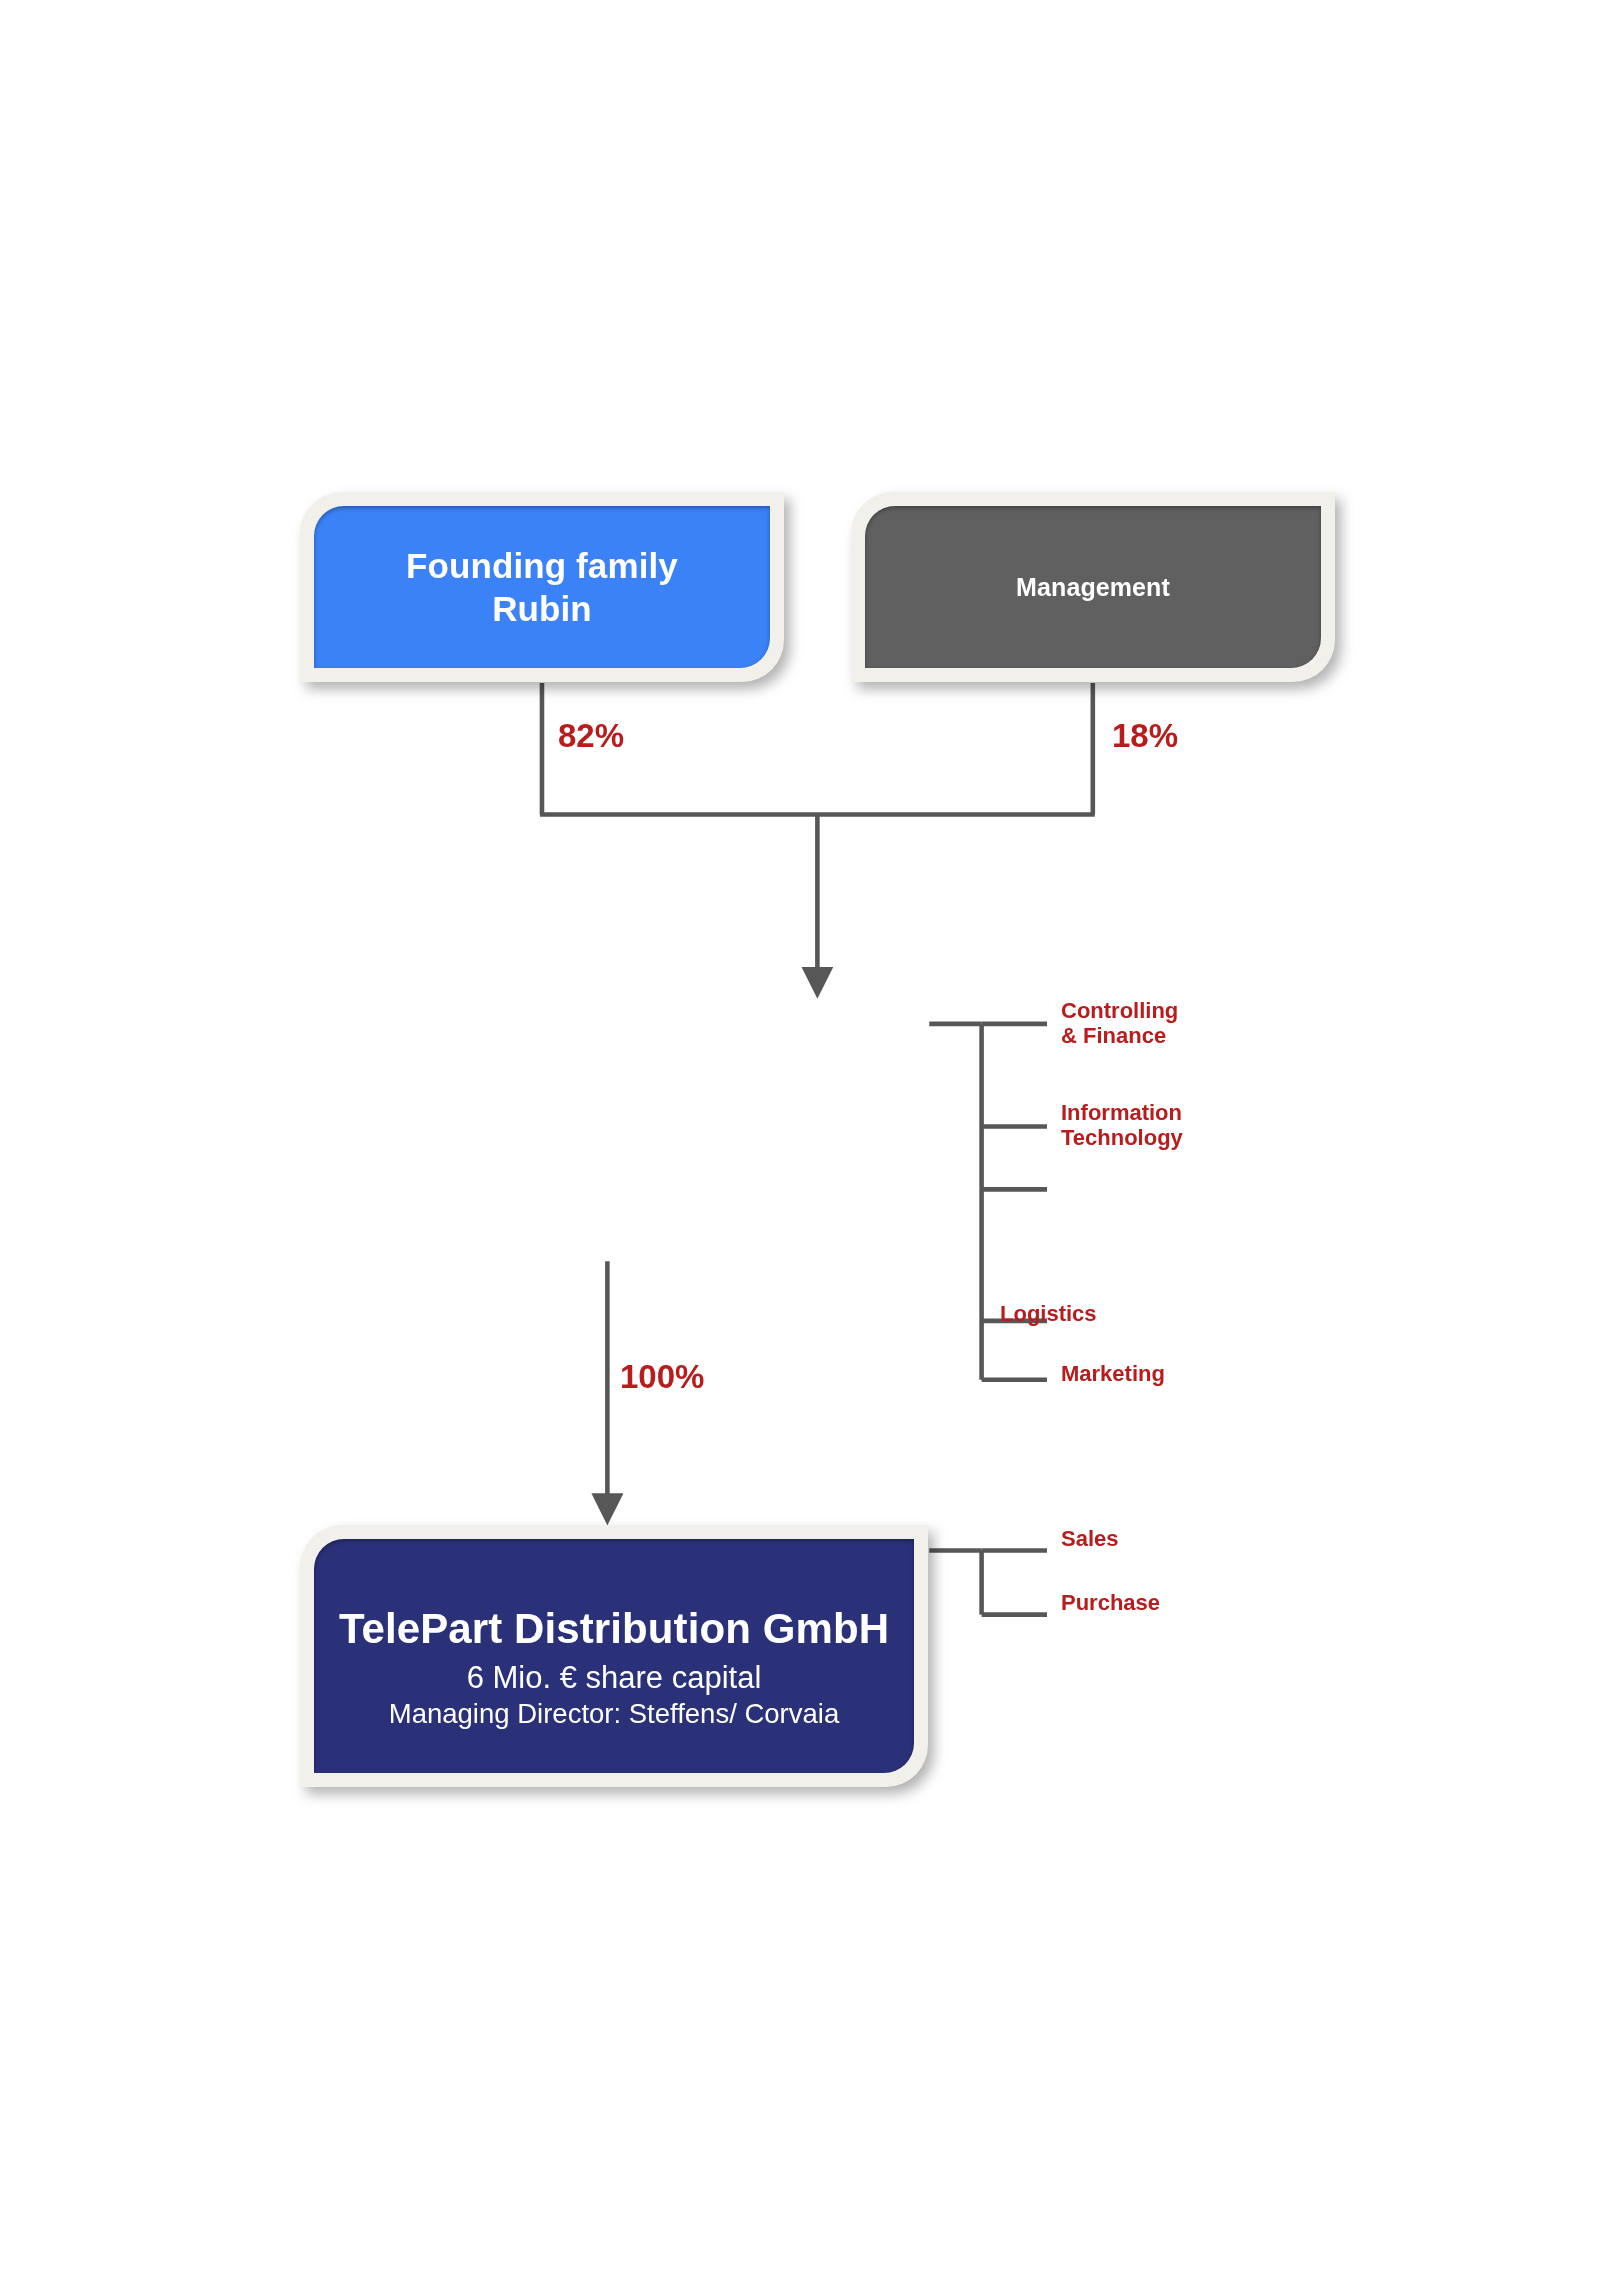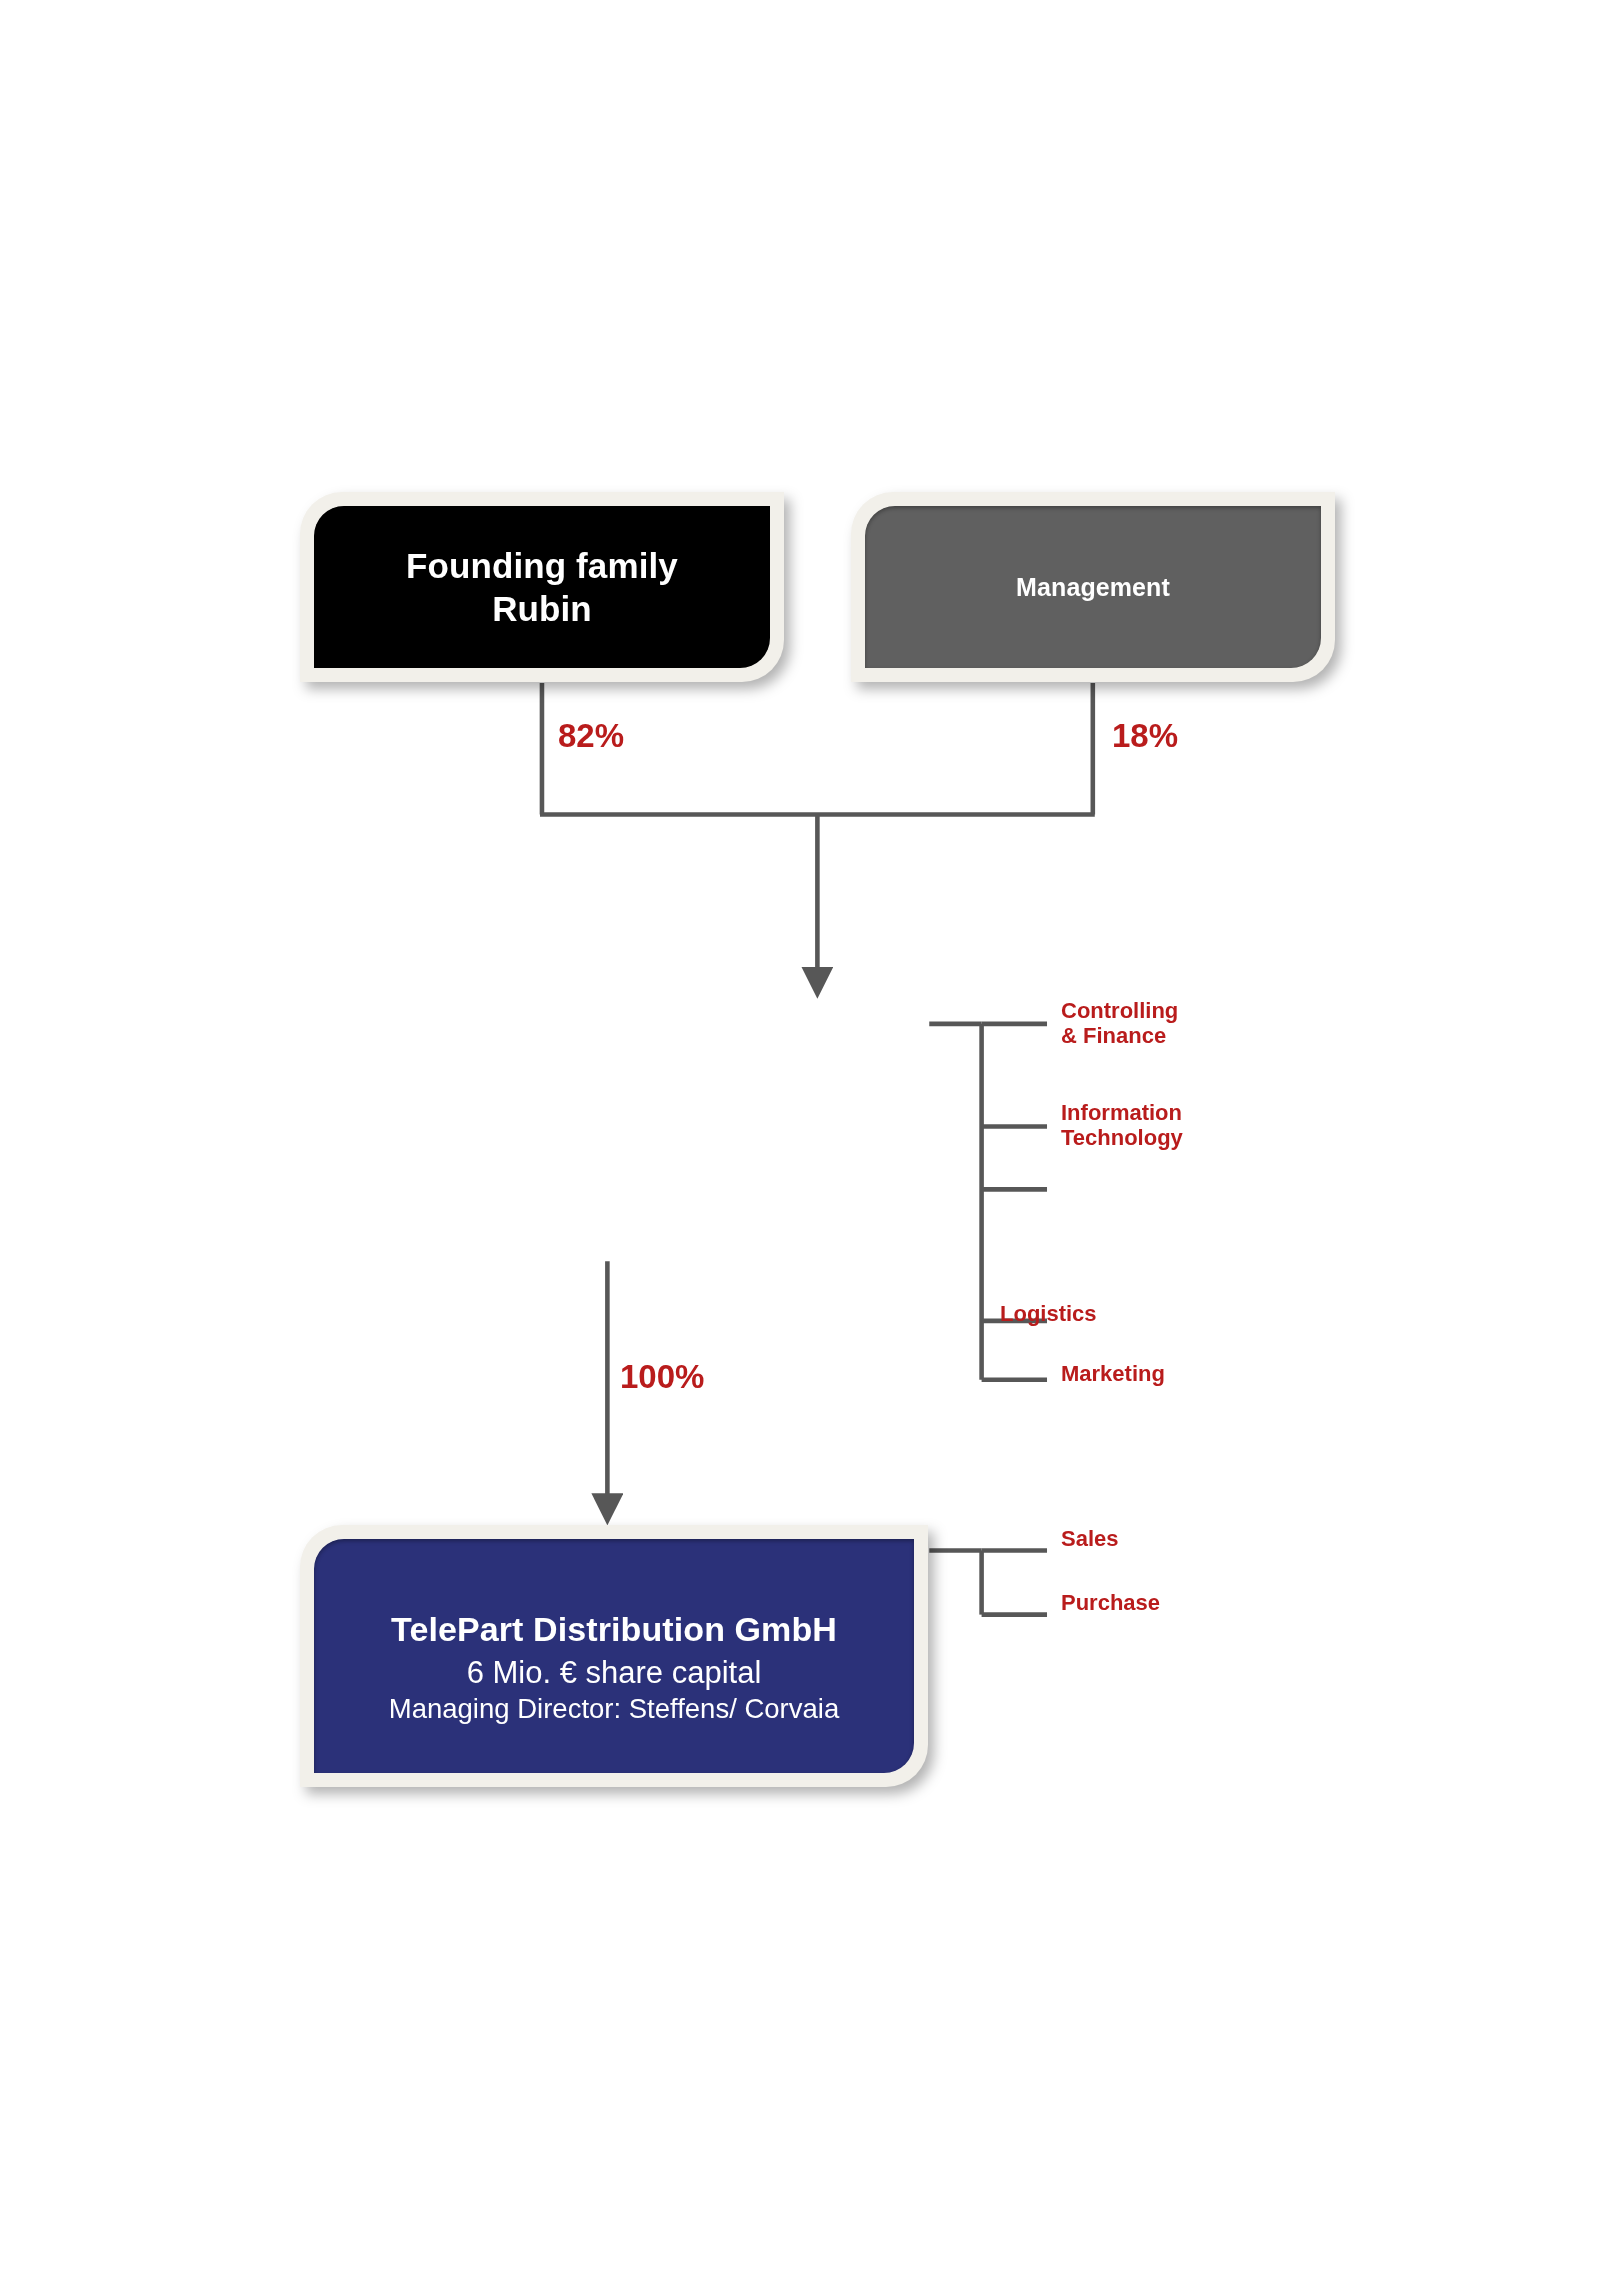--- a/index.html
+++ b/index.html
@@ -60,42 +60,42 @@
     letter-spacing: 0.1px;
   }
   .sub-line {
     font-weight: normal;
   }
 
   
   #node-founding-family {
     left: 300px;  top: 492px;  width: 484px;  height: 190px;
   }
-  #node-founding-family .node-inner { background: #000000; }
+  #node-founding-family .node-inner { background: #3b82f6; }
   #node-founding-family .title-line { font-size: 35px; line-height: 1.23; }
 
   #node-management {
     left: 851px; top: 492px;  width: 484px;  height: 190px;
   }
   #node-management .node-inner { background: #606060; }
   #node-management .title-line { font-size: 25px; line-height: 1.23; }
 
   #node-telepart {
     left: 300px;  top: 998px; width: 628px;  height: 262px;
   }
   #node-telepart .node-inner { background: #C4153E; }
   #node-telepart .title-line { font-size: 34px; line-height: 1.18; margin-bottom: 6.5px; }
   #node-telepart .capital-line { font-size: 31px; line-height: 1.18; margin-bottom: 6.5px; }
   #node-telepart .directors-line { font-size: 27.5px; line-height: 1.18; }
 
   #node-distribution {
     left: 300px;  top: 1525px; width: 628px;  height: 262px;
   }
   #node-distribution .node-inner { background: #2B3179; }
-  #node-distribution .title-line { font-size: 34px; line-height: 1.18; margin-bottom: 6.5px; margin-top: 22px; }
+  #node-distribution .title-line { font-size: 42px; line-height: 1.18; margin-bottom: 6.5px; margin-top: 22px; }
   #node-distribution .capital-line { font-size: 31px; line-height: 1.18; margin-bottom: 1px; }
   #node-distribution .directors-line { font-size: 27.5px; line-height: 1.18; }
 
   
   #connectors {
     position: absolute;
     left: 0; top: 0;
     width: 1623px; height: 2295px;
     pointer-events: none;
   }

